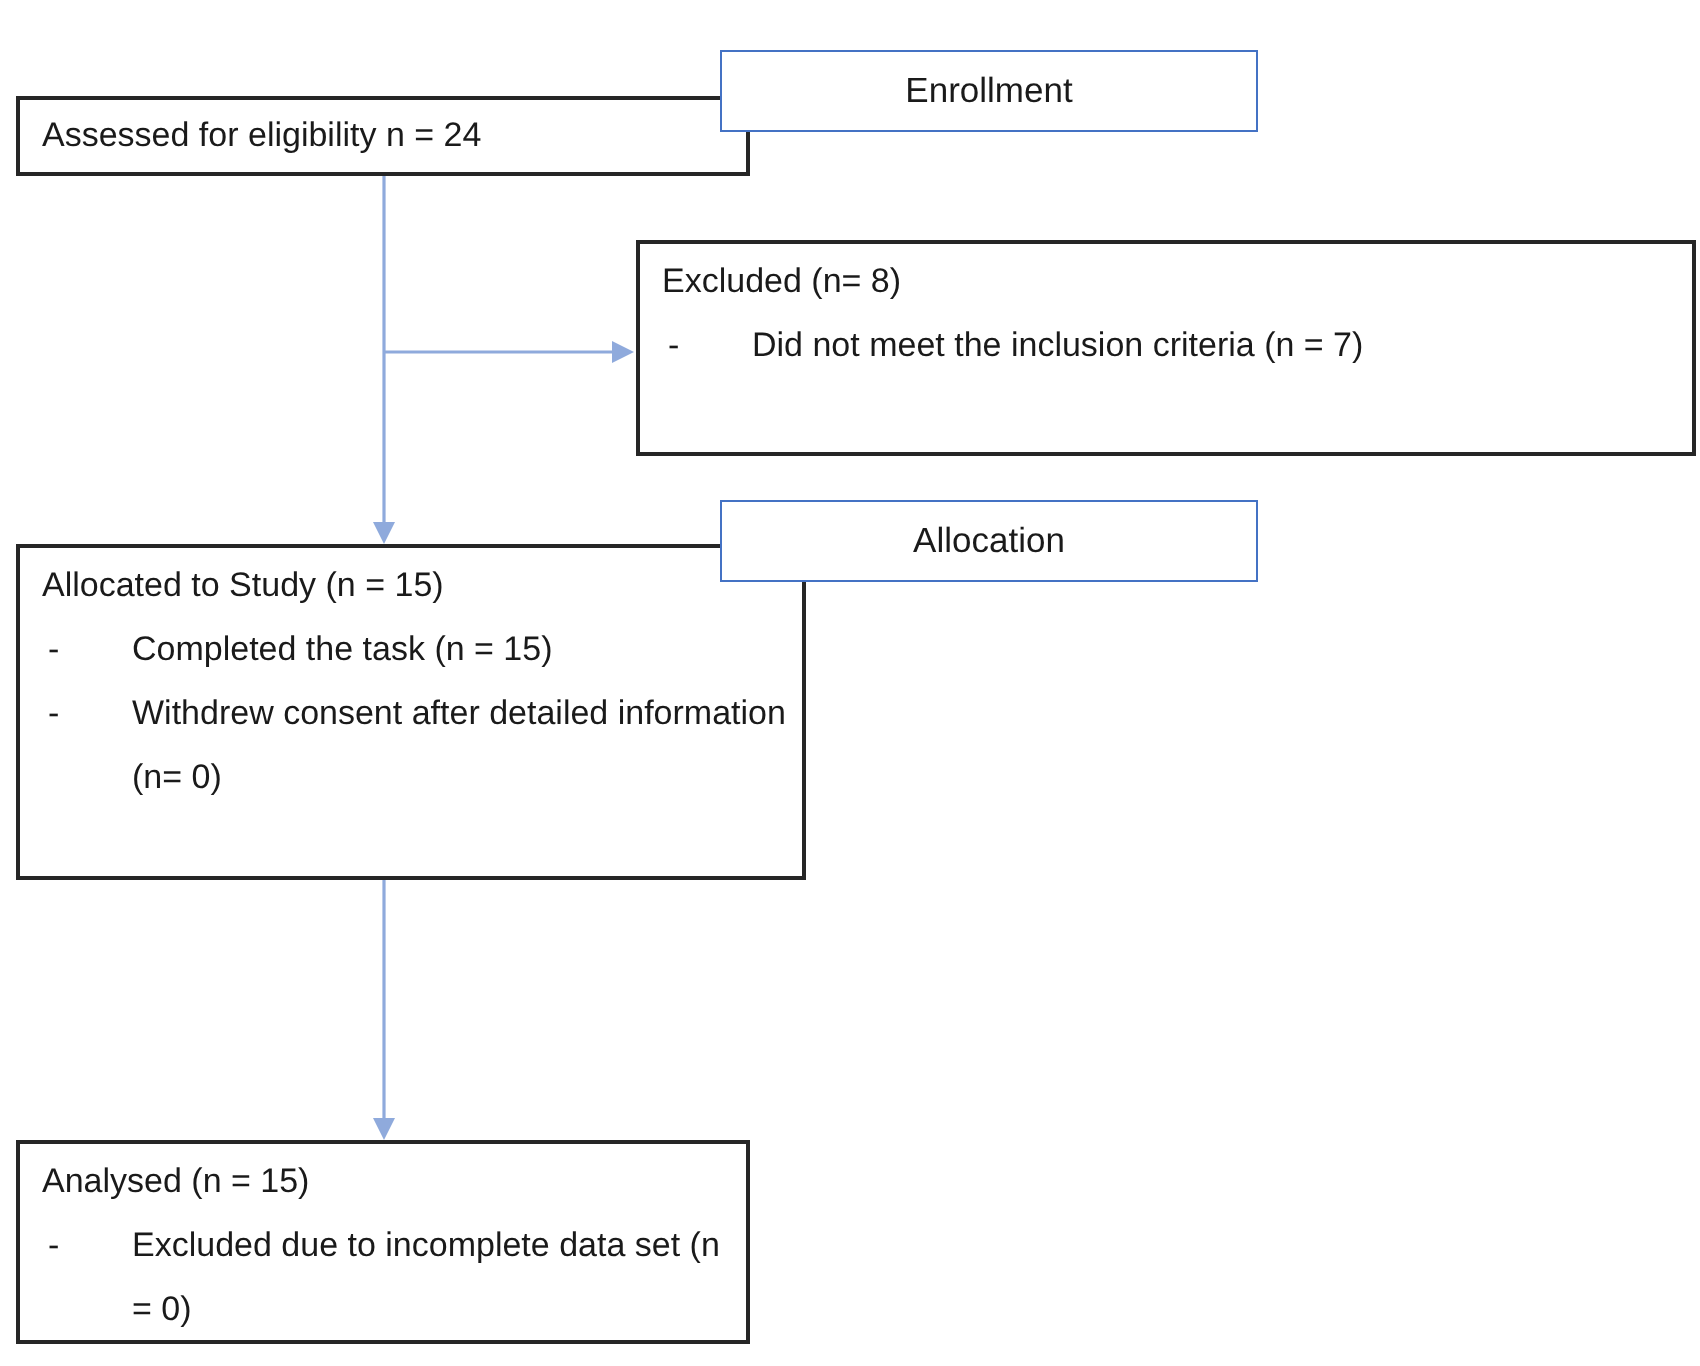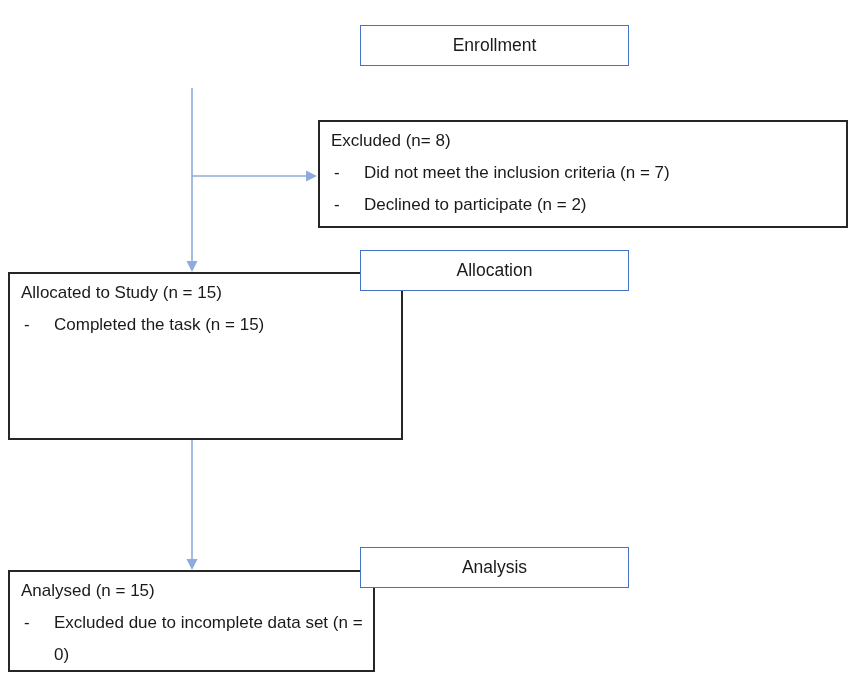--- a/index.html
+++ b/index.html
@@ -26,21 +26,21 @@
     position:absolute;z-index:1;background:#ffffff;
     border:2px solid var(--box-border);
     font-size:17px;line-height:32px;
     box-sizing:border-box;
   }
   .content-box .box-title{padding:3px 8px 0 11px;}
   .content-box.single{display:flex;align-items:center;}
   .content-box.single .box-title{padding:0 8px 0 11px;}
   .box-item{
     position:relative;
-    padding-left:44px;padding-right:8px;
+    padding-left:56px;padding-right:8px;
   }
   .box-item::before{
     content:"-";
     position:absolute;left:14px;top:0;
   }
 </style>
 </head>
 <body>
 
 <div class="canvas">
@@ -61,34 +61,34 @@
   </svg>
 
   <div class="stage-box" style="left:360px;top:25px;width:267px;height:39px;">
     <span>Enrollment</span>
   </div>
 
   <div class="stage-box" style="left:360px;top:250px;width:267px;height:39px;">
     <span>Allocation</span>
   </div>
 
-  <div class="stage-box" style="left:360px;top:547px;width:267px;height:39px;">
-    <span>Analysis</span>
+
+  <div class="content-box single" style="left:8px;top:48px;width:367px;height:40px;">
+    <div class="box-title">Assessed for eligibility n = 24</div>
   </div>
-
 
   <div class="content-box" style="left:318px;top:120px;width:530px;height:108px;">
     <div class="box-title">Excluded (n= 8)</div>
     <div class="box-item">Did not meet the inclusion criteria (n = 7)</div>
-    <div class="box-item">Declined to participate (n = 2)</div>
   </div>
 
   <div class="content-box" style="left:8px;top:272px;width:395px;height:168px;">
     <div class="box-title">Allocated to Study (n = 15)</div>
     <div class="box-item">Completed the task (n = 15)</div>
+    <div class="box-item">Withdrew consent after detailed information (n= 0)</div>
   </div>
 
   <div class="content-box" style="left:8px;top:570px;width:367px;height:102px;">
     <div class="box-title">Analysed (n = 15)</div>
     <div class="box-item">Excluded due to incomplete data set (n = 0)</div>
   </div>
 
 </div>
 
 </body></html>

